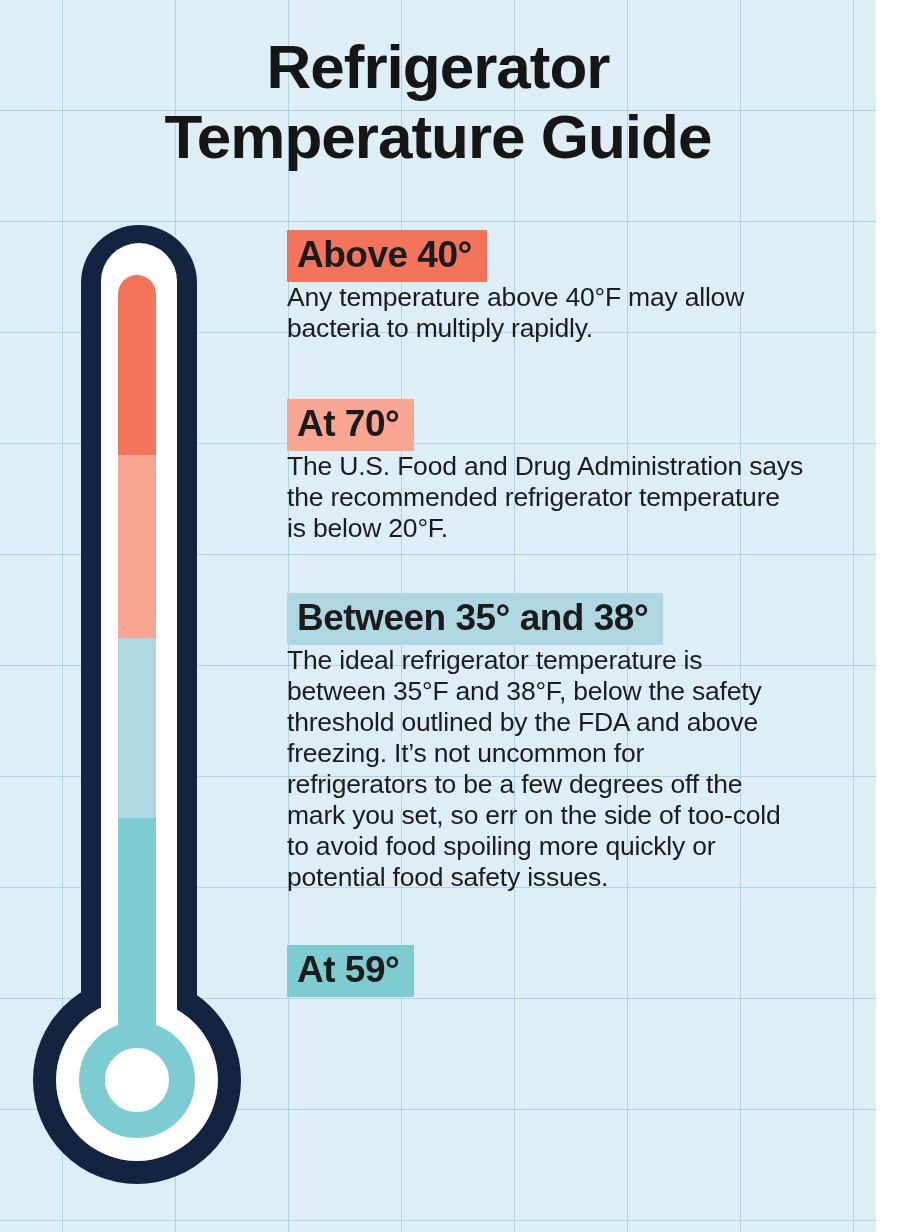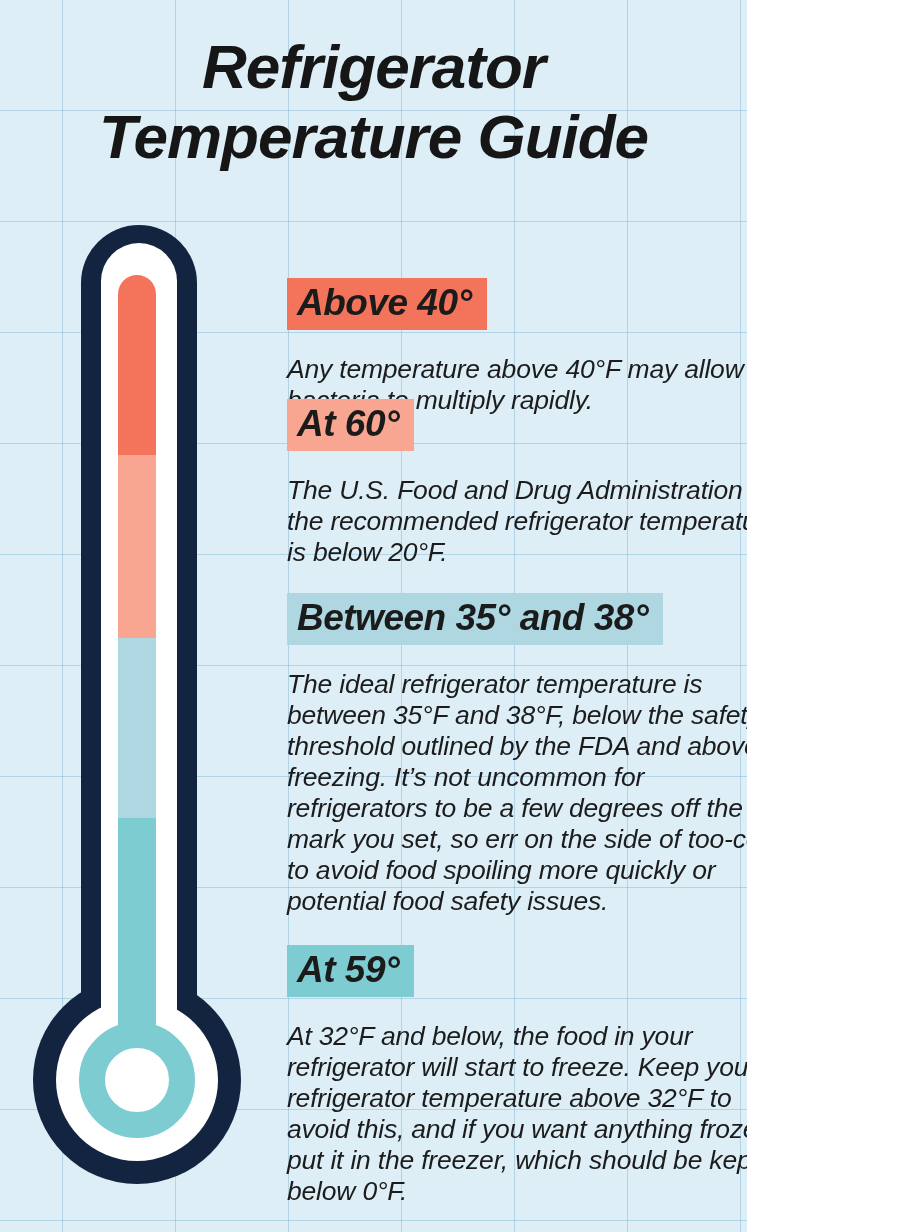--- a/index.html
+++ b/index.html
@@ -1,45 +1,44 @@
 <!DOCTYPE html>
 <html><head>
 <meta charset="utf-8">
 <style>
   html,body{margin:0;padding:0;}
   body{font-family:"Liberation Sans","DejaVu Sans",sans-serif;}
   .poster{
     position:relative;
-    width:747px;height:1232px;
+    width:876px;height:1232px;
     overflow:hidden;
     background-color:#ddeef7;
     background-image:
       linear-gradient(rgba(140,190,216,.55) 1px, transparent 1px),
       linear-gradient(90deg, rgba(140,190,216,.55) 1px, transparent 1px);
     background-size:113px 111px;
     background-position:62px 110px;
-    font-style:italic;
   }
   .title{
     position:absolute;left:0;top:32px;width:100%;
     text-align:center;
     font-size:62px;line-height:70px;font-weight:bold;
     color:#161616;letter-spacing:-1px;
     white-space:pre-line;
   }
   .thermo{position:absolute;left:15px;top:222px;}
   .section{position:absolute;left:287px;width:610px;}
   .sec-heading{
     display:inline-block;
     font-size:37px;line-height:40px;font-weight:bold;color:#1b1b1b;
     padding:5px 15px 7px 10px;
     letter-spacing:-0.5px;
   }
   .sec-body{
-    margin-top:24px;
+    margin-top:0;
     font-size:26.5px;line-height:31px;color:#1c1c1c;
     white-space:pre-line;
     letter-spacing:-0.2px;
   }
   .s1{top:230px;}
   .s2{top:399px;}
   .s3{top:593px;}
   .s4{top:945px;}
 </style>
 </head>
@@ -64,47 +63,41 @@
 
     <path d="M 103 233 L 103 72 A 19 19 0 0 1 141 72 L 141 233 Z" fill="#f4745b"></path>
     <rect x="103" y="233" width="38" height="183" fill="#f8a592"></rect>
     <rect x="103" y="416" width="38" height="180" fill="#aed7e1"></rect>
     <rect x="103" y="596" width="38" height="216" fill="#7dccd1"></rect>
 
     <circle cx="122" cy="858" r="45" fill="none" stroke-width="26" stroke="#7dccd1"></circle>
   </svg>
 
   <div class="section s1">
-    <span class="sec-heading" style="background-color: rgb(244, 116, 91); margin-top: 48px;">Above 40°</span>
+    <span class="sec-heading" style="background-color: rgb(244, 116, 91);">Above 40°</span>
     <div class="sec-body">Any temperature above 40°F may allow
 bacteria to multiply rapidly.</div>
   </div>
 
   <div class="section s2">
-    <span class="sec-heading" style="background-color: rgb(248, 165, 146);">At 60°</span>
+    <span class="sec-heading" style="background-color: rgb(248, 165, 146);">At 70°</span>
     <div class="sec-body">The U.S. Food and Drug Administration says
 the recommended refrigerator temperature
 is below 20°F.</div>
   </div>
 
   <div class="section s3">
     <span class="sec-heading" style="background-color: rgb(174, 215, 225);">Between 35° and 38°</span>
     <div class="sec-body">The ideal refrigerator temperature is
 between 35°F and 38°F, below the safety
 threshold outlined by the FDA and above
 freezing. It’s not uncommon for
 refrigerators to be a few degrees off the
 mark you set, so err on the side of too-cold
 to avoid food spoiling more quickly or
 potential food safety issues.</div>
   </div>
 
   <div class="section s4">
     <span class="sec-heading" style="background-color: rgb(125, 204, 209);">At 59°</span>
-    <div class="sec-body">At 32°F and below, the food in your
-refrigerator will start to freeze. Keep your
-refrigerator temperature above 32°F to
-avoid this, and if you want anything frozen,
-put it in the freezer, which should be kept
-below 0°F.</div>
   </div>
 
 </div>
 
 </body></html>

